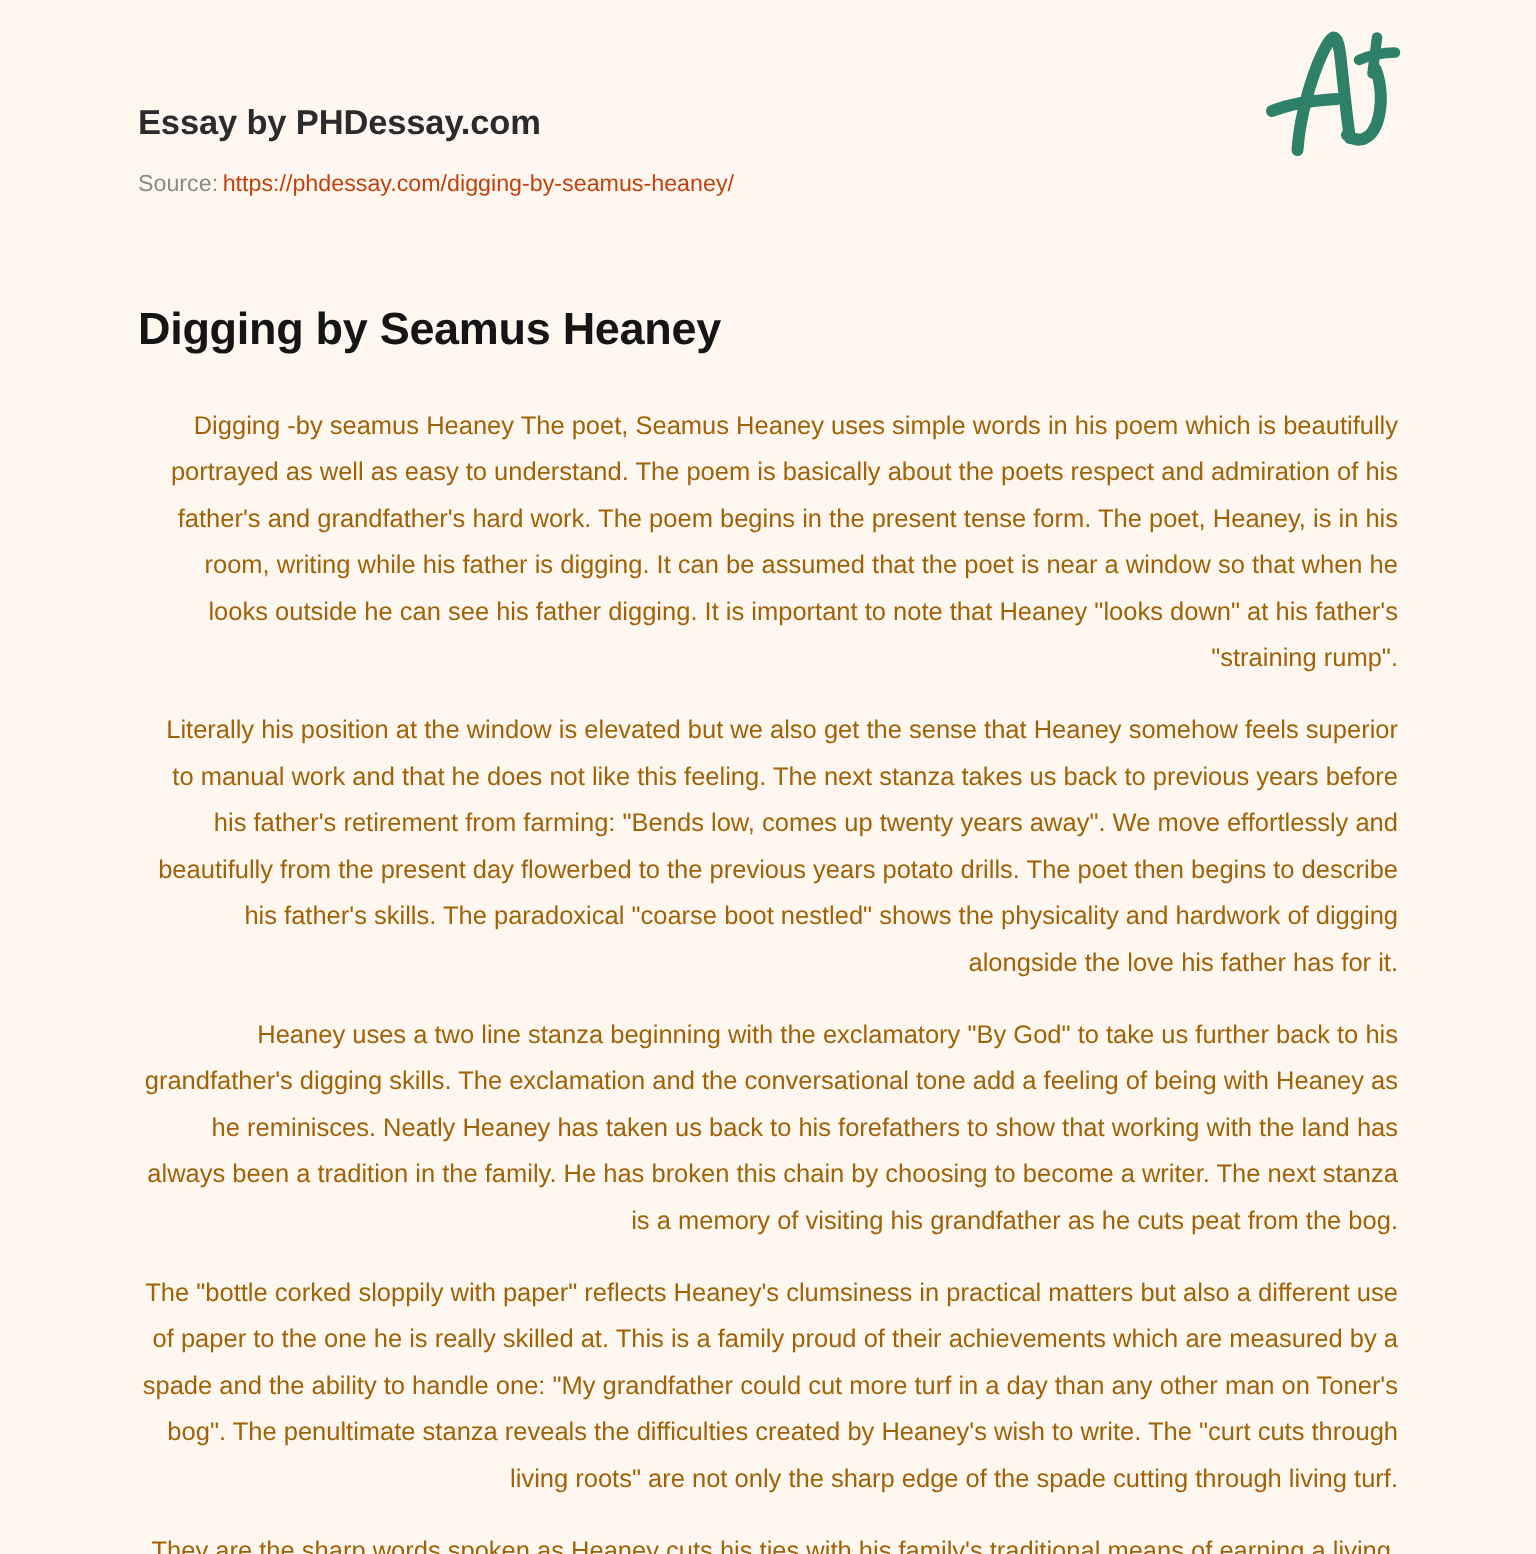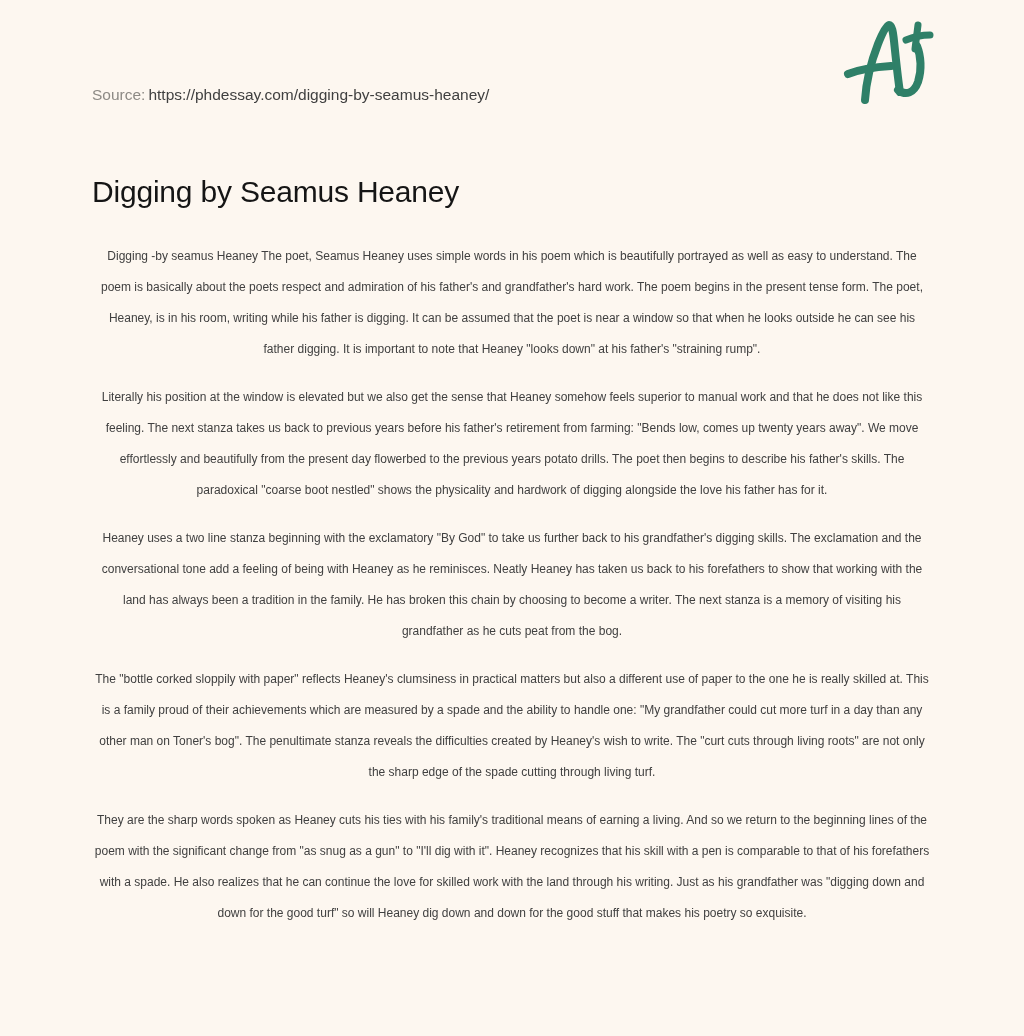--- a/index.html
+++ b/index.html
@@ -44,72 +44,73 @@
     color: #8d8a85;
     white-space: nowrap;
   }
 
   .source-label {
     color: #8d8a85;
     margin-top: 20px;
   }
 
   .source-url {
-    color: #404040;
+    color: #c2410c;
     text-decoration: none;
     margin-left: 3px;
   }
 
   
   .logo {
     position: absolute;
     top: 8px;
     right: -10px;
     width: 120px;
     height: 110px;
     pointer-events: none;
   }
 
   
   .doc-title {
     margin: 0;
     padding-top: 68px;
     font-size: 30px;
-    font-weight: 400;
+    font-weight: 700;
     color: #151515;
     letter-spacing: -0.2px;
     line-height: 1.25;
   }
 
   
   .article {
     padding-top: 30px;
     padding-bottom: 30px;
     max-width: 845px;
   }
 
   .article p {
     margin: 0 0 17px 0;
-    font-size: 12px;
+    font-size: 17px;
     line-height: 31px;
-    color: #404040;
-    text-align: center;
+    color: #a16207;
+    text-align: right;
   }
 
   .article p:last-child {
     margin-bottom: 0;
   }
 </style>
 </head>
 <body>
 
 <div class="page">
 
   <div class="header">
 
+    <div class="brand">Essay by PHDessay.com</div>
 
     <div class="source-line">
       <span class="source-label">Source:</span><a class="source-url" href="#">https://phdessay.com/digging-by-seamus-heaney/</a>
     </div>
 
     <div class="logo">
       <svg viewBox="0 0 120 110" width="120" height="110" aria-hidden="true">
         <g fill="none" stroke="#2f8068" stroke-linecap="round" stroke-linejoin="round">
           <path d="M43 92 C44 76 49 54 56 36 C60 26 64 18 67 17 C70 17 71 24 72 33 C74 52 76 72 78 84" stroke-width="8"></path>
           <path d="M26 66 C36 62 52 59 69 58" stroke-width="8"></path>

